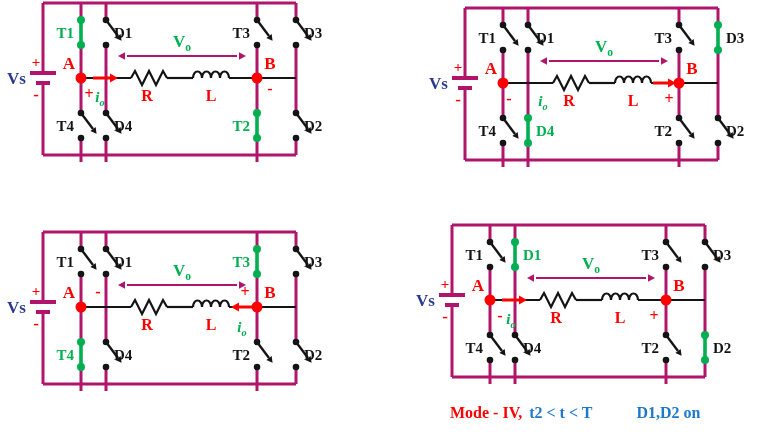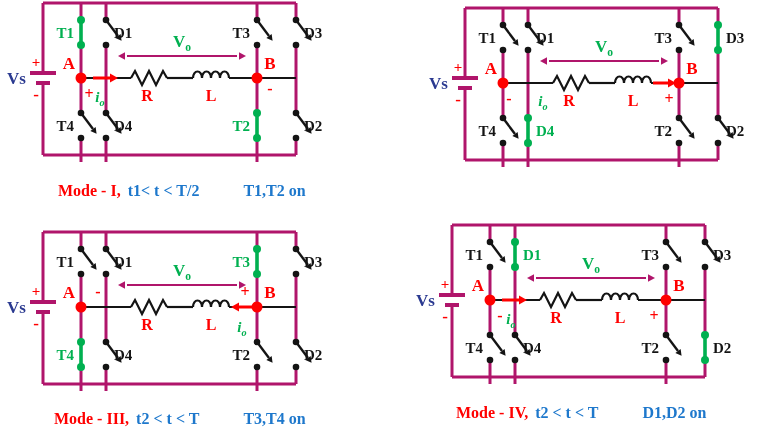--- a/index.html
+++ b/index.html
@@ -95,23 +95,20 @@
           <circle cx="214" cy="110" r="4" fill="#00B050"></circle>
           <circle cx="214" cy="135" r="4" fill="#00B050"></circle>
           <text x="207" y="127.5" fill="#00B050" font-size="15" font-family="&quot;Liberation Serif&quot;,serif" font-weight="bold" text-anchor="end" font-style="normal">T2</text>
           <circle cx="253" cy="110" r="3.3" fill="#141414"></circle>
           <circle cx="253" cy="135" r="3.3" fill="#141414"></circle>
           <line x1="253" y1="110" x2="265" y2="126" stroke="#141414" stroke-width="2.4"></line>
           <polygon points="268.6,130.8 262.36,127.98 267.64,124.02" fill="#141414"></polygon>
           <text x="261" y="127.5" fill="#141414" font-size="15" font-family="&quot;Liberation Serif&quot;,serif" font-weight="bold" text-anchor="start" font-style="normal">D2</text>
         </g>
       </svg>
-    <div class="caption" style="left:58px;top:182px">
-      <span class="cap-mode">Mode - I,</span><span class="cap-time">t1&lt; t &lt; T/2</span><span class="cap-dev">T1,T2 on</span>
-    </div>
   </div>
 
   <div class="quad" style="left:384px;top:0">
     <svg id="svg1" width="384" height="220">
         <g transform="translate(81,8)">
           <line x1="0" y1="0" x2="253" y2="0" stroke="#B0156B" stroke-width="3"></line>
           <line x1="0" y1="152" x2="253" y2="152" stroke="#B0156B" stroke-width="3"></line>
           <line x1="0" y1="0" x2="0" y2="70" stroke="#B0156B" stroke-width="3"></line>
           <line x1="0" y1="80" x2="0" y2="152" stroke="#B0156B" stroke-width="3"></line>
           <line x1="-13" y1="70" x2="13" y2="70" stroke="#B0156B" stroke-width="4"></line>
@@ -270,23 +267,20 @@
           <line x1="214" y1="110" x2="226" y2="126" stroke="#141414" stroke-width="2.4"></line>
           <polygon points="229.6,130.8 223.36,127.98 228.64,124.02" fill="#141414"></polygon>
           <text x="207" y="127.5" fill="#141414" font-size="15" font-family="&quot;Liberation Serif&quot;,serif" font-weight="bold" text-anchor="end" font-style="normal">T2</text>
           <circle cx="253" cy="110" r="3.3" fill="#141414"></circle>
           <circle cx="253" cy="135" r="3.3" fill="#141414"></circle>
           <line x1="253" y1="110" x2="265" y2="126" stroke="#141414" stroke-width="2.4"></line>
           <polygon points="268.6,130.8 262.36,127.98 267.64,124.02" fill="#141414"></polygon>
           <text x="261" y="127.5" fill="#141414" font-size="15" font-family="&quot;Liberation Serif&quot;,serif" font-weight="bold" text-anchor="start" font-style="normal">D2</text>
         </g>
       </svg>
-    <div class="caption" style="left:54px;top:190px">
-      <span class="cap-mode">Mode - III,</span><span class="cap-time">t2 &lt; t &lt; T</span><span class="cap-dev">T3,T4 on</span>
-    </div>
   </div>
 
   <div class="quad" style="left:384px;top:220px">
     <svg id="svg3" width="384" height="220">
         <g transform="translate(68,5)">
           <line x1="0" y1="0" x2="253" y2="0" stroke="#B0156B" stroke-width="3"></line>
           <line x1="0" y1="152" x2="253" y2="152" stroke="#B0156B" stroke-width="3"></line>
           <line x1="0" y1="0" x2="0" y2="70" stroke="#B0156B" stroke-width="3"></line>
           <line x1="0" y1="80" x2="0" y2="152" stroke="#B0156B" stroke-width="3"></line>
           <line x1="-13" y1="70" x2="13" y2="70" stroke="#B0156B" stroke-width="4"></line>
@@ -359,18 +353,18 @@
           <circle cx="214" cy="135" r="3.3" fill="#141414"></circle>
           <line x1="214" y1="110" x2="226" y2="126" stroke="#141414" stroke-width="2.4"></line>
           <polygon points="229.6,130.8 223.36,127.98 228.64,124.02" fill="#141414"></polygon>
           <text x="207" y="127.5" fill="#141414" font-size="15" font-family="&quot;Liberation Serif&quot;,serif" font-weight="bold" text-anchor="end" font-style="normal">T2</text>
           <line x1="253" y1="110" x2="253" y2="135" stroke="#00B050" stroke-width="3.6"></line>
           <circle cx="253" cy="110" r="4" fill="#00B050"></circle>
           <circle cx="253" cy="135" r="4" fill="#00B050"></circle>
           <text x="261" y="127.5" fill="#141414" font-size="15" font-family="&quot;Liberation Serif&quot;,serif" font-weight="bold" text-anchor="start" font-style="normal">D2</text>
         </g>
       </svg>
-    <div class="caption" style="left:72px;top:184px">
+    <div class="caption" style="left:66px;top:184px">
       <span class="cap-mode">Mode - IV,</span><span class="cap-time">t2 &lt; t &lt; T</span><span class="cap-dev">D1,D2 on</span>
     </div>
   </div>
 
 </div>
 
 </body></html>

